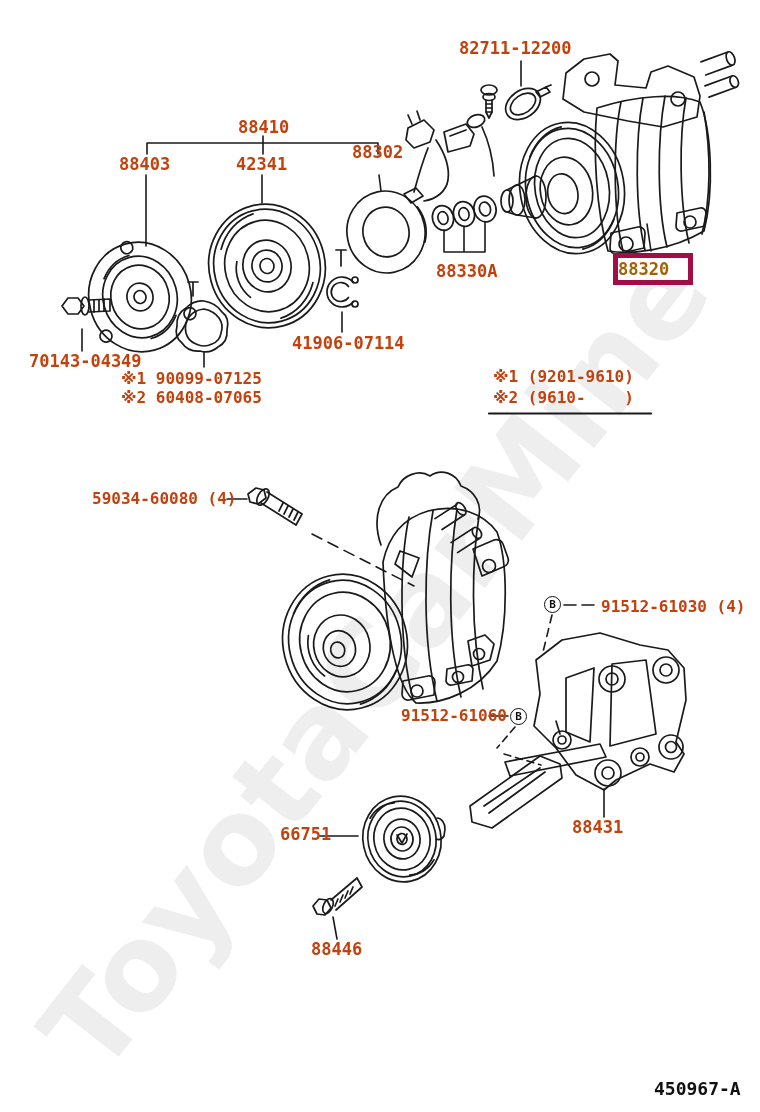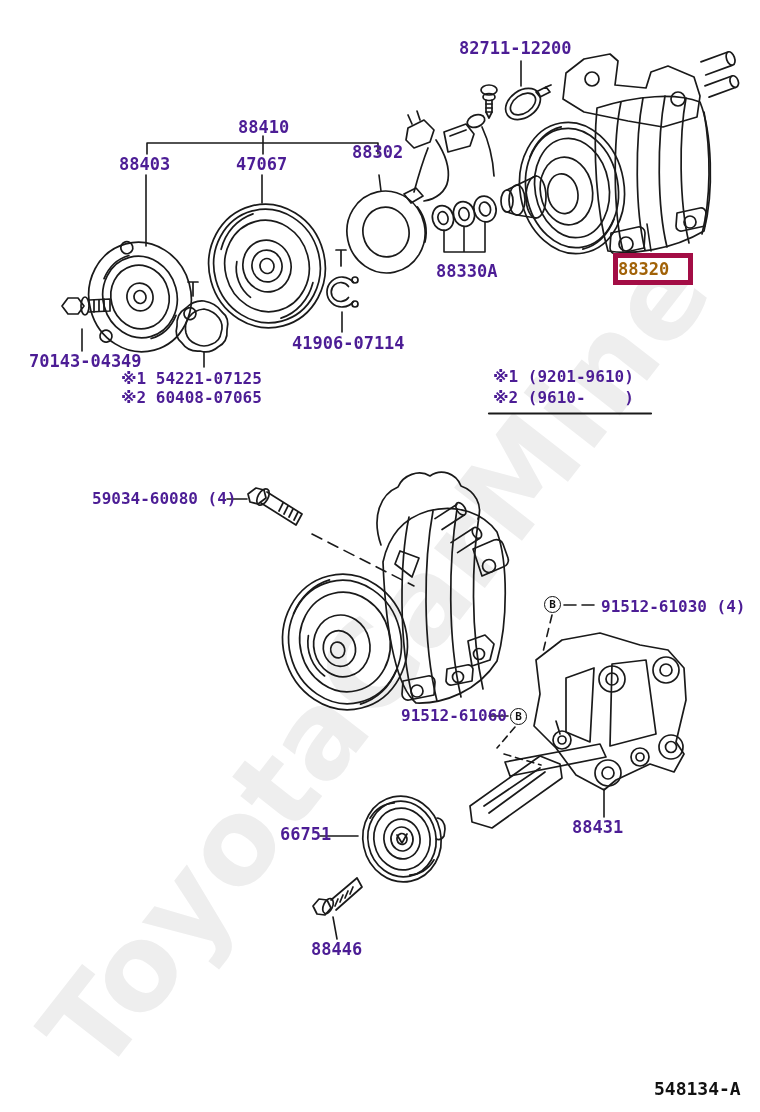--- a/index.html
+++ b/index.html
@@ -10,21 +10,21 @@
   #stage{position:absolute;inset:0;}
   .watermark{
     position:absolute;left:14px;top:1012px;
     transform:rotate(-52deg);transform-origin:0 0;
     font-family:"DejaVu Sans",sans-serif;
     font-size:118px;font-weight:700;color:#eeeeee;
     white-space:nowrap;letter-spacing:1px;z-index:0;pointer-events:none;
   }
   svg.art{position:absolute;left:0;top:0;z-index:1;}
   .lbl{
-    position:absolute;z-index:2;color:#4c1d95;
+    position:absolute;z-index:2;color:#c2410c;
     font-weight:700;font-size:17px;line-height:1.05;white-space:pre;
   }
   .lbl.small{font-size:16px;}
   .hlbox{
     position:absolute;z-index:3;left:613px;top:253px;width:80px;height:32px;
     border:5px solid #a30d45;background:#ffffff;box-sizing:border-box;
     display:flex;align-items:center;justify-content:flex-start;
     font-weight:700;font-size:17px;color:#a16207;
   }
   .bsym{
@@ -284,36 +284,36 @@
       <polygon points="313,906 319,899 327,900 331,908 325,915 317,914"></polygon>
       <ellipse cx="328" cy="906" rx="4.5" ry="8" transform="rotate(25 328 906)"></ellipse>
       <path d="M331,900 L357,878 M336,910 L362,887 M357,878 L362,887"></path>
       <path d="M338,899 L335,906 M343,895 L340,902 M348,891 L345,898 M353,887 L350,894"></path>
     </g>
   </svg>
 
   <div class="lbl" style="left:459px;top:40px">82711-12200</div>
   <div class="lbl" style="left:238px;top:119px">88410</div>
   <div class="lbl" style="left:119px;top:156px">88403</div>
-  <div class="lbl" style="left:236px;top:156px">47067</div>
+  <div class="lbl" style="left:236px;top:156px">42341</div>
   <div class="lbl" style="left:352px;top:144px">88302</div>
   <div class="lbl" style="left:29px;top:353px">70143-04349</div>
-  <div class="lbl small" style="left:121px;top:371px">※1 54221-07125</div>
+  <div class="lbl small" style="left:121px;top:371px">※1 90099-07125</div>
   <div class="lbl small" style="left:121px;top:390px">※2 60408-07065</div>
   <div class="lbl" style="left:292px;top:335px">41906-07114</div>
   <div class="lbl" style="left:436px;top:263px">88330A</div>
   <div class="lbl small" style="left:493px;top:369px">※1 (9201-9610)</div>
   <div class="lbl small" style="left:493px;top:390px">※2 (9610-    )</div>
   <div class="lbl small" style="left:92px;top:491px">59034-60080 (4)</div>
   <div class="lbl small" style="left:601px;top:599px">91512-61030 (4)</div>
   <div class="lbl small" style="left:401px;top:708px">91512-61060</div>
   <div class="lbl" style="left:280px;top:826px">66751</div>
   <div class="lbl" style="left:572px;top:819px">88431</div>
   <div class="lbl" style="left:311px;top:941px">88446</div>
-  <div class="code" style="left:654px;top:1078px">548134-A</div>
+  <div class="code" style="left:654px;top:1078px">450967-A</div>
 
   <div class="hlbox">
     <span>88320</span>
   </div>
 
   <div class="bsym" style="left:544px;top:596px">B</div>
   <div class="bsym" style="left:510px;top:708px">B</div>
 
 </div>
 

